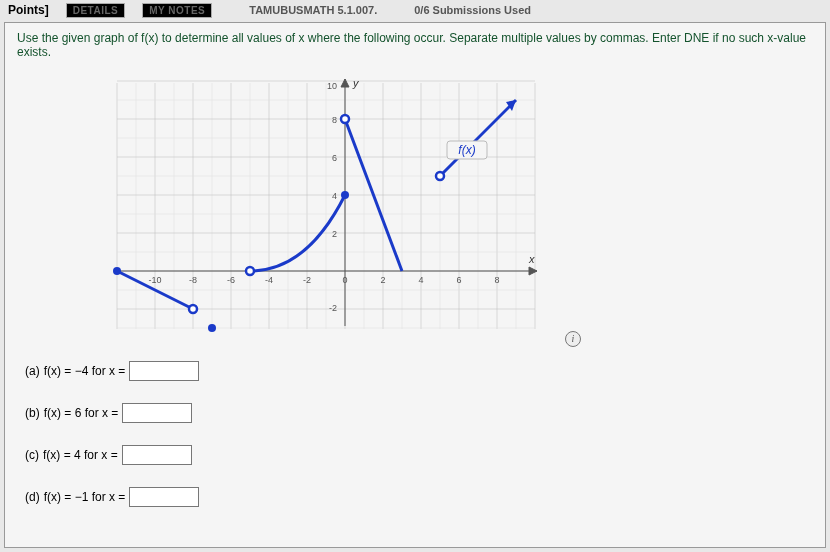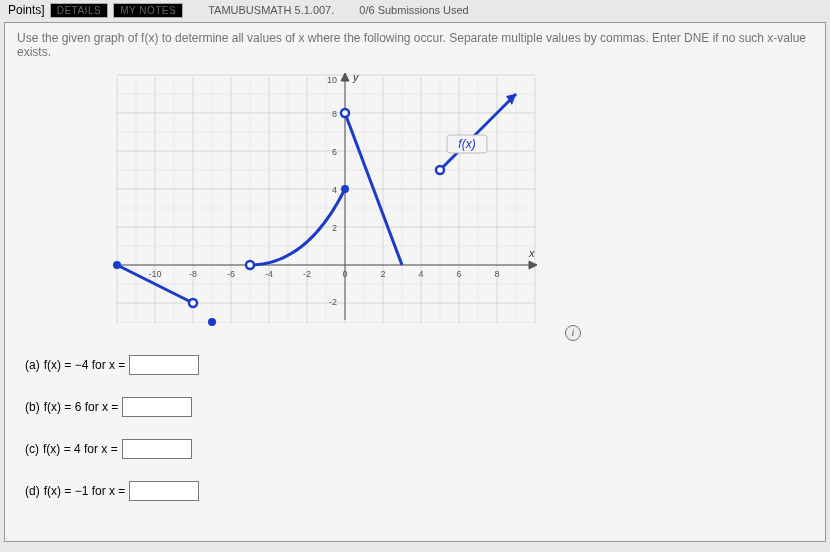--- a/index.html
+++ b/index.html
@@ -9,24 +9,25 @@
       font-family: Arial, sans-serif;
       font-size: 12px;
       background: #e8e8e8;
       width: 830px;
       height: 552px;
       overflow: hidden;
     }
     .top-bar {
       display: flex;
       align-items: center;
-      gap: 5px;
+      gap: 17px;
       padding: 2px 8px;
       height: 20px;
       background: #e8e8e8;
+      font-weight: bold;
     }
     .top-label {
       font-size: 10px;
       color: #666;
       border: 1px solid #aaa;
       padding: 1px 6px;
       background: #000000;
       letter-spacing: 0.5px;
     }
     .top-text {
@@ -35,22 +36,22 @@
       margin-left: 20px;
     }
     .main-panel {
       border: 1px solid #999;
       background: #f5f5f5;
       margin: 2px 4px;
       padding: 8px 12px;
     }
     .instruction {
       font-size: 12px;
-      color: #737373;
-      margin-bottom: 6px;
+      color: #14532d;
+      margin-bottom: 12px;
     }
     .graph-area {
       position: relative;
       width: 460px;
       height: 270px;
       margin: 4px auto 10px 80px;
     }
     .graph-svg {
       width: 100%;
       height: 100%;

